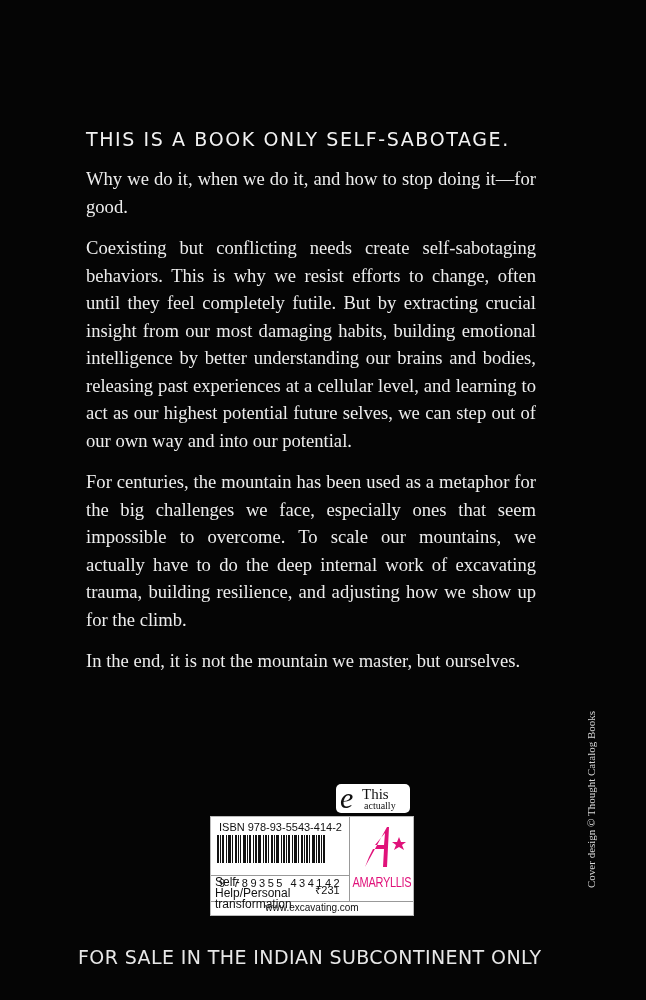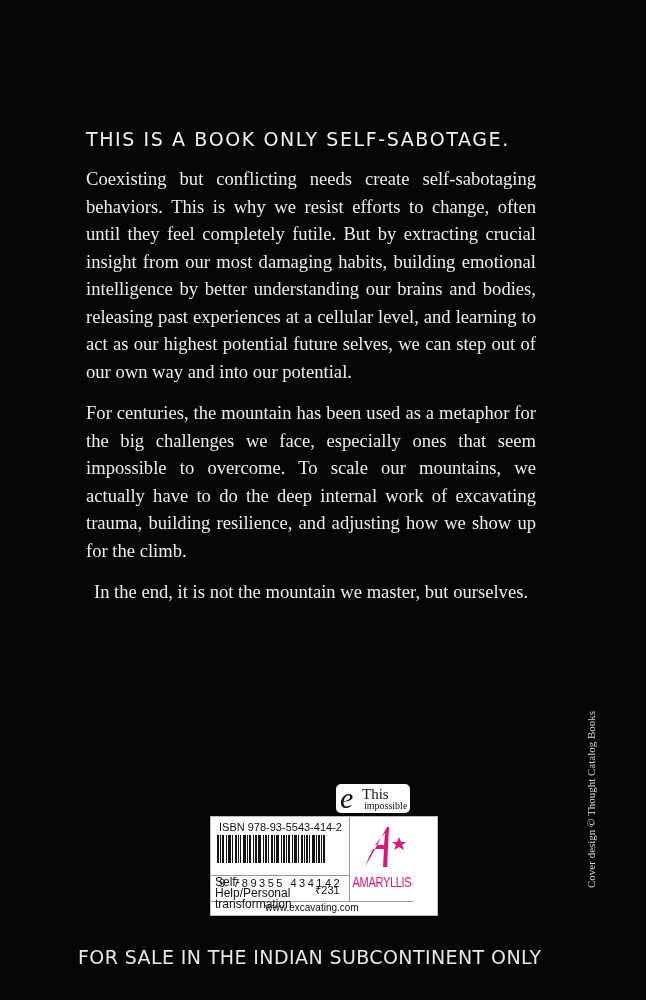--- a/index.html
+++ b/index.html
@@ -6,52 +6,53 @@
   body { width:646px; height:1000px; background:#050505; position:relative; overflow:hidden; color:#ececec; }
   .heading { position:absolute; left:86px; top:128px; font-family:"DejaVu Sans", sans-serif; font-size:19px; letter-spacing:1.6px; color:#f2f2f2; white-space:nowrap; }
   .body-text { position:absolute; left:86px; width:450px; font-family:"Liberation Serif", serif; font-size:18.6px; line-height:27.5px; text-align:justify; color:#ededed; }
   .body-text p { margin:0 0 14px 0; }
   .p1 { top:165px; }
   .credit { position:absolute; left:585px; top:888px; transform:rotate(-90deg); transform-origin:left top; font-family:"Liberation Serif", serif; font-size:11px; color:#d8d8d8; white-space:nowrap; }
   .ebook { position:absolute; left:336px; top:784px; width:74px; height:29px; background:#fff; border-radius:5px; color:#111; }
   .ebook .e { position:absolute; left:4px; top:-3px; font-family:"Liberation Serif", serif; font-style:italic; font-size:30px; }
   .ebook .b1 { position:absolute; left:26px; top:2px; font-family:"Liberation Serif", serif; font-size:15px; }
   .ebook .b2 { position:absolute; left:28px; top:16px; font-family:"Liberation Serif", serif; font-size:10px; }
-  .barbox { position:absolute; left:210px; top:816px; width:202px; height:98px; background:#fff; color:#111; border:1px solid #bbb;padding-left:24px; }
+  .barbox { position:absolute; left:210px; top:816px; width:202px; height:98px; background:#fff; color:#111; border:1px solid #bbb; }
   .isbn { position:absolute; left:8px; top:4px; font-family:"Liberation Sans", sans-serif; font-size:11px; }
   .bars { position:absolute; left:6px; top:18px; width:124px; height:28px; display:flex; align-items:stretch; }
   .bars span { background:#111; margin-right:1px; }
   .digits { position:absolute; left:8px; top:60px; font-family:"Liberation Sans", sans-serif; font-size:11px; letter-spacing:2.5px; }
   .vdiv { position:absolute; left:138px; top:0; width:1px; height:84px; background:#999; }
   .hdiv { position:absolute; left:0; top:84px; width:202px; height:1px; background:#999; }
   .hdiv2 { position:absolute; left:0; top:58px; width:138px; height:1px; background:#999; }
   .cat { position:absolute; left:4px; top:60px; font-family:"Liberation Sans", sans-serif; font-size:12px; line-height:11px; }
   .price { position:absolute; left:104px; top:65px; font-family:"Liberation Sans", sans-serif; font-size:11px; }
   .url { position:absolute; left:0; top:85px; width:202px; text-align:center; font-family:"Liberation Sans", sans-serif; font-size:10px; }
   .logo { position:absolute; left:146px; top:6px; width:52px; height:48px; }
   .brand { position:absolute; left:140px; top:58px; width:62px; text-align:center; font-family:"Liberation Sans", sans-serif; font-size:11px; color:#e0127a; transform:scaleY(1.4); letter-spacing:-0.3px; }
   .footer { position:absolute; left:78px; top:946px; font-family:"DejaVu Sans", sans-serif; font-size:19px; letter-spacing:0.4px; color:#e8e8e8; white-space:nowrap; }
 </style>
 </head>
 <body>
 
 <div class="heading">THIS IS A BOOK ONLY SELF-SABOTAGE.</div>
 
 <div class="body-text p1">
+  <p>Why we do it, when we do it, and how to stop doing it—for good.</p>
   <p>Coexisting but conflicting needs create self-sabotaging behaviors. This is why we resist efforts to change, often until they feel completely futile. But by extracting crucial insight from our most damaging habits, building emotional intelligence by better understanding our brains and bodies, releasing past experiences at a cellular level, and learning to act as our highest potential future selves, we can step out of our own way and into our potential.</p>
   <p>For centuries, the mountain has been used as a metaphor for the big challenges we face, especially ones that seem impossible to overcome. To scale our mountains, we actually have to do the deep internal work of excavating trauma, building resilience, and adjusting how we show up for the climb.</p>
-  <p style="text-align:center">In the end, it is not the mountain we master, but ourselves.</p>
+  <p style="text-align:left">In the end, it is not the mountain we master, but ourselves.</p>
 </div>
 
 <div class="credit">Cover design © Thought Catalog Books</div>
 
 <div class="ebook">
   <span class="e">e</span>
   <span class="b1">This</span>
-  <span class="b2">impossible</span>
+  <span class="b2">actually</span>
 </div>
 
 <div class="barbox">
   <div class="isbn">ISBN 978-93-5543-414-2</div>
   <div class="bars">
     <span style="width:2px"></span>
       <span style="width:1px"></span>
       <span style="width:2px;margin-right:2px"></span>
       <span style="width:1px"></span>
       <span style="width:3px"></span>

